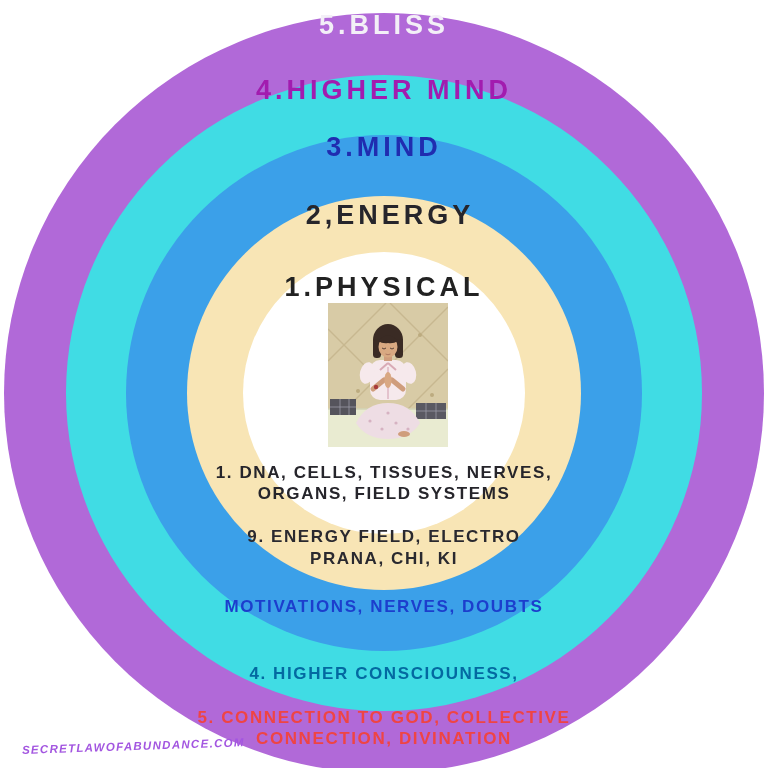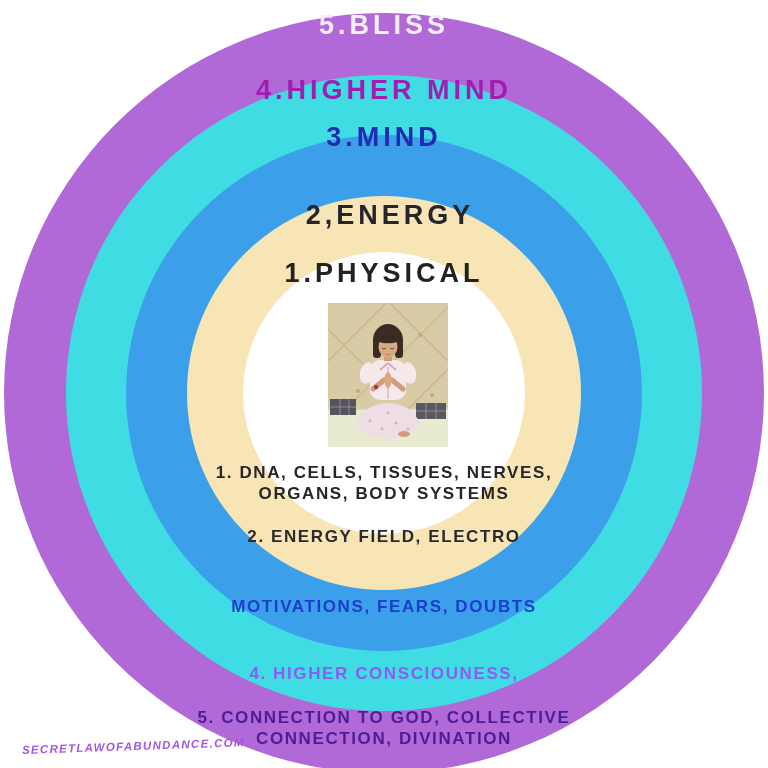--- a/index.html
+++ b/index.html
@@ -26,23 +26,23 @@
     left: 0; right: 0;
     text-align: center;
     font-weight: 700;
     font-size: 27px;
     line-height: 1;
     letter-spacing: 4px;
     white-space: nowrap;
   }
   .lbl-bliss    { top: 12px; }
   .lbl-hmind    { top: 77px; }
-  .lbl-mind     { top: 124px; }
+  .lbl-mind     { top: 134px; }
   .lbl-energy   { top: 202px; }
-  .lbl-physical { top: 260px; }
+  .lbl-physical { top: 274px; }
 
   .desc {
     position: absolute;
     left: 0; right: 0;
     text-align: center;
     font-weight: 700;
     font-size: 17px;
     line-height: 21px;
     letter-spacing: 1.6px;
     white-space: nowrap;
@@ -151,35 +151,36 @@
         <ellipse cx="60" cy="44" rx="9.5" ry="10.5" fill="#d8a982"></ellipse>
         <path d="M50,38 Q60,27 70,38 Q65,41 60,40 Q55,41 50,38 Z" fill="#3a2b24"></path>
         <path d="M54,45 q2,2 4,0 M62,45 q2,2 4,0" stroke="#5a4338" stroke-width="1" fill="none"></path>
         <path d="M57.5,51 q2.5,1.5 5,0" stroke="#b07a62" stroke-width="1" fill="none"></path>
       </g>
     </svg>
   </div>
 
   <div class="desc desc-1" style="color: rgb(38, 37, 43);">
     <div>1. DNA, CELLS, TISSUES, NERVES,</div>
-    <div>ORGANS, BODY SYSTEMS</div>
+    <div>ORGANS, FIELD SYSTEMS</div>
   </div>
 
   <div class="desc desc-2" style="color: rgb(42, 41, 47);">
-    <div>2. ENERGY FIELD, ELECTRO</div>
+    <div>9. ENERGY FIELD, ELECTRO</div>
+    <div>PRANA, CHI, KI</div>
   </div>
 
   <div class="desc desc-3" style="color: rgb(28, 62, 205);">
-    <div>MOTIVATIONS, FEARS, DOUBTS</div>
+    <div>MOTIVATIONS, NERVES, DOUBTS</div>
   </div>
 
-  <div class="desc desc-4" style="color: #8b5cf6;">
+  <div class="desc desc-4" style="color: #0369a1;">
     <div>4. HIGHER CONSCIOUNESS,</div>
   </div>
 
-  <div class="desc desc-5" style="color: #4c1d95;">
+  <div class="desc desc-5" style="color: #ef4444;">
     <div>5. CONNECTION TO GOD, COLLECTIVE</div>
     <div>CONNECTION, DIVINATION</div>
   </div>
 
   <div class="watermark" style="color: rgb(163, 86, 224);">SECRETLAWOFABUNDANCE.COM</div>
 
 </div>
 
 </body></html>

